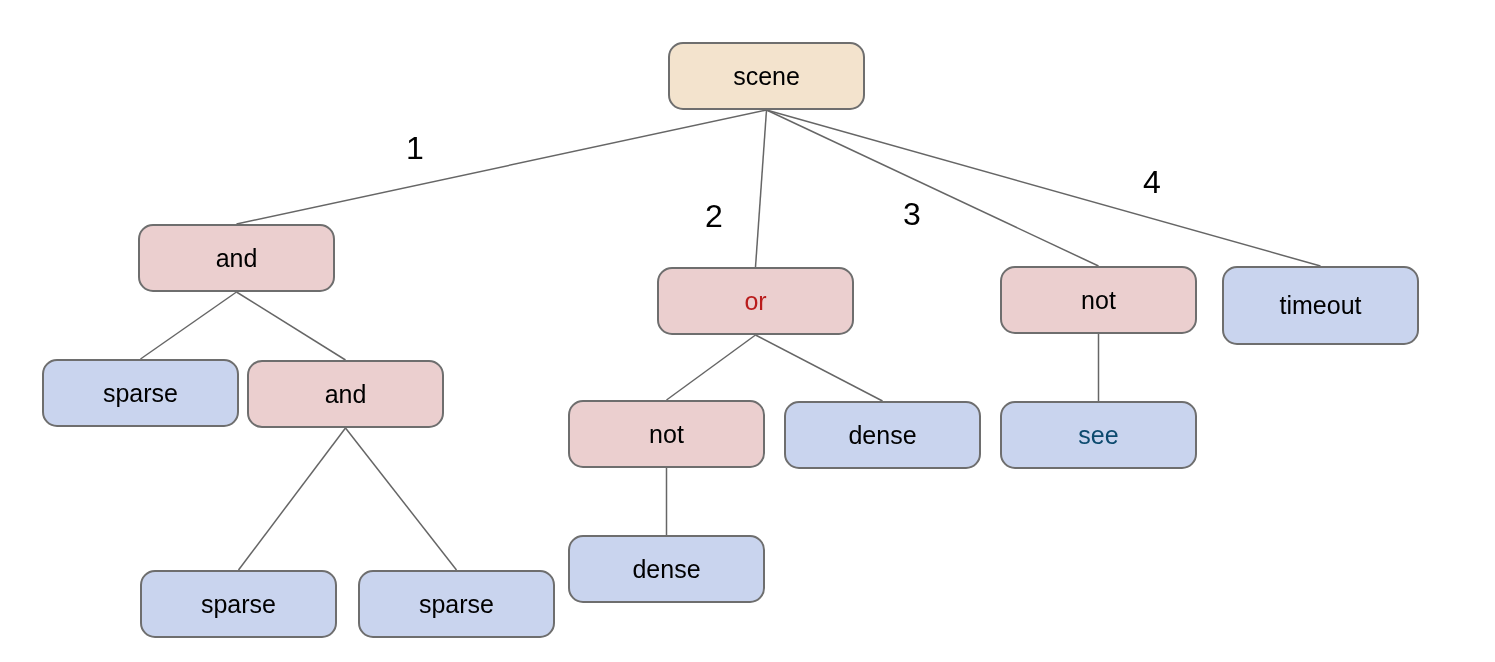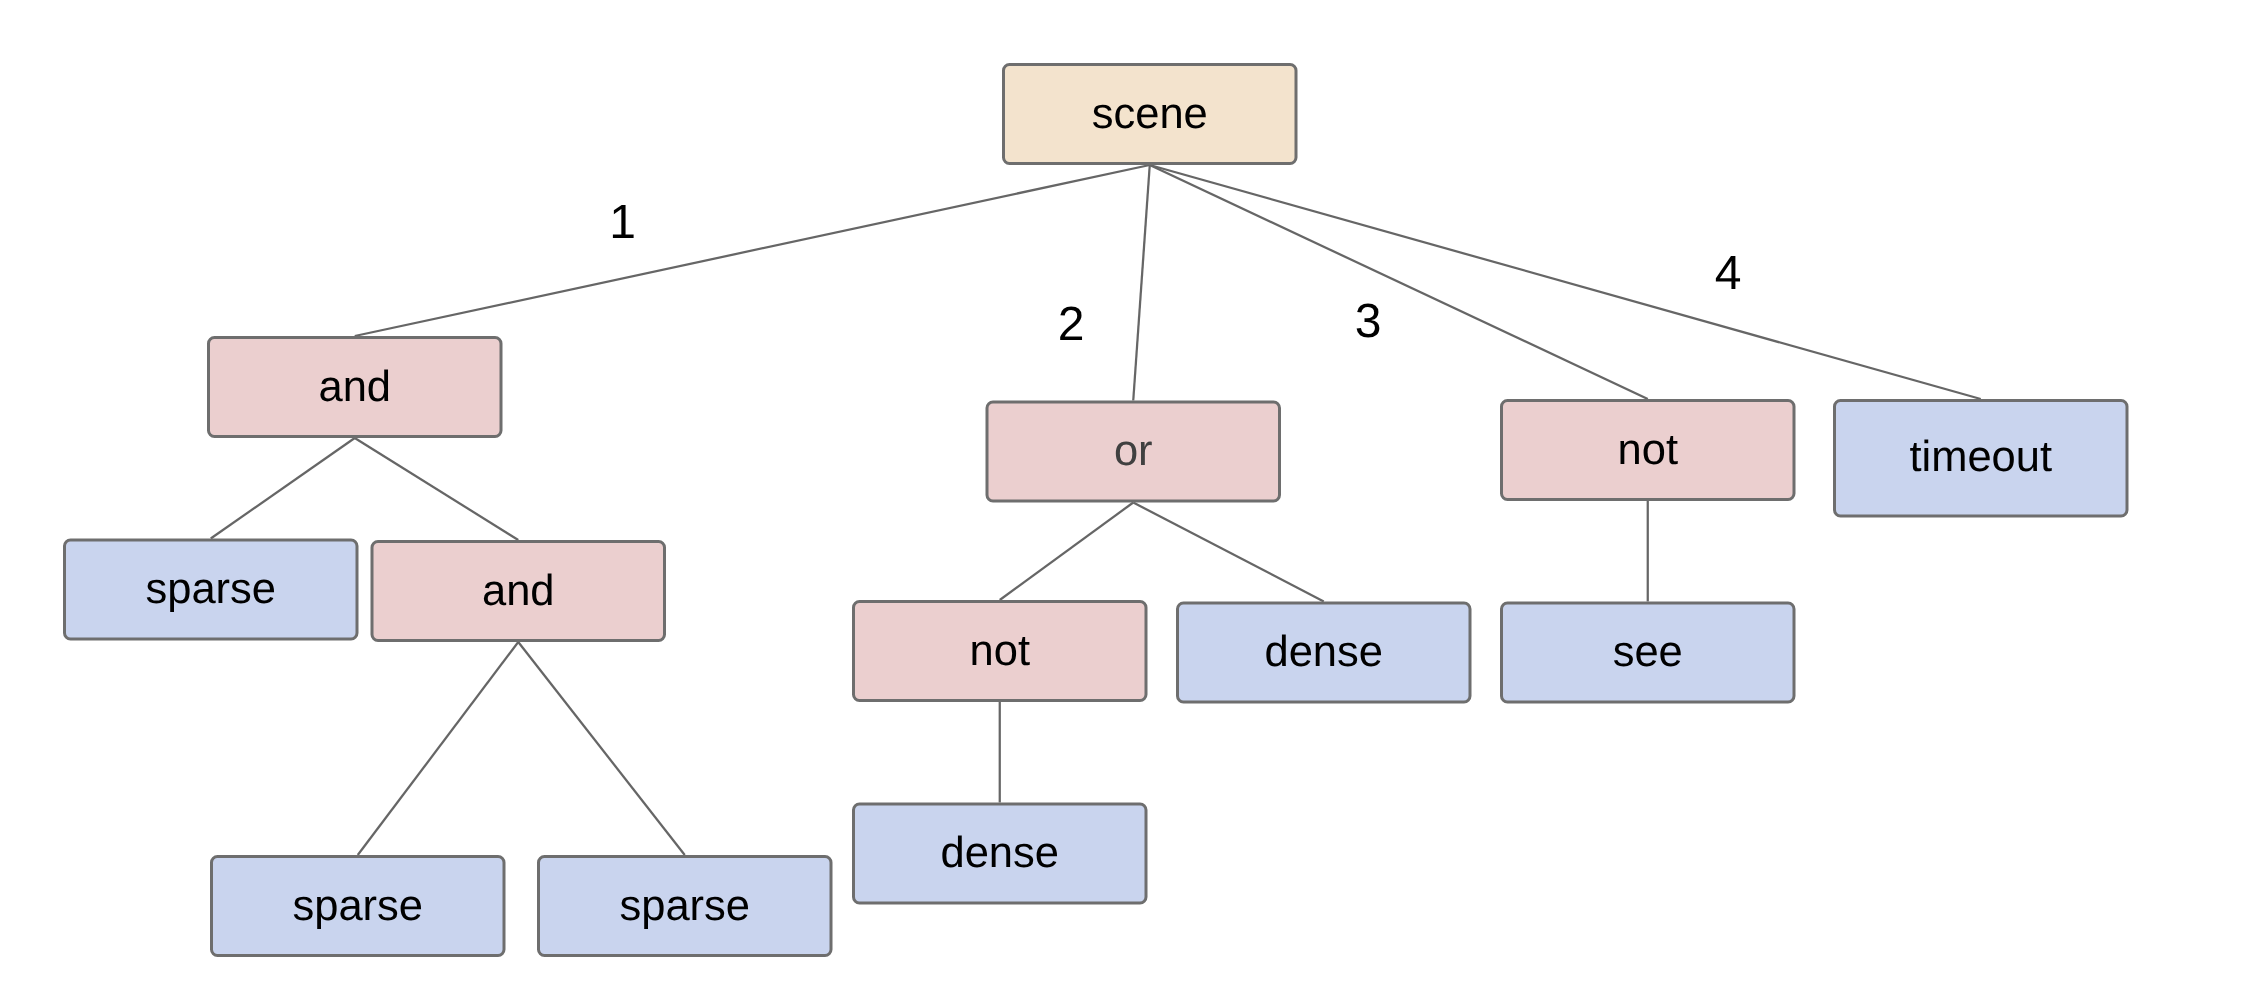--- a/index.html
+++ b/index.html
@@ -15,25 +15,25 @@
     position: absolute;
     left: 0; top: 0;
     width: 1495px; height: 662px;
   }
   .node {
     position: absolute;
     width: 197px;
     height: 68px;
     box-sizing: border-box;
     border: 2px solid #6e6e6e;
-    border-radius: 5px;
+    border-radius: 15px;
     display: flex;
     align-items: center;
     justify-content: center;
-    font-size: 29px;
+    font-size: 25px;
     line-height: 1;
     color: #000000;
     user-select: none;
   }
   .edge-label {
     position: absolute;
     transform: translate(-50%, -50%);
     font-size: 32px;
     color: #000000;
     user-select: none;
@@ -53,28 +53,28 @@
       <line x1="345.5" y1="428" x2="238.5" y2="570" stroke="#666666" stroke-width="1.5"></line>
       <line x1="345.5" y1="428" x2="456.5" y2="570" stroke="#666666" stroke-width="1.5"></line>
       <line x1="755.5" y1="335" x2="666.5" y2="400" stroke="#666666" stroke-width="1.5"></line>
       <line x1="755.5" y1="335" x2="882.5" y2="401" stroke="#666666" stroke-width="1.5"></line>
       <line x1="666.5" y1="468" x2="666.5" y2="535" stroke="#666666" stroke-width="1.5"></line>
       <line x1="1098.5" y1="334" x2="1098.5" y2="401" stroke="#666666" stroke-width="1.5"></line>
     </svg>
   <div style="position:absolute;left:0;top:0;width:100%;height:100%;">
       <div class="node" style="left: 668px; top: 42px; width: 197px; height: 68px; background: rgb(243, 227, 205); border-color: rgb(110, 110, 110); color: rgb(0, 0, 0);">scene</div>
       <div class="node" style="left: 138px; top: 224px; width: 197px; height: 68px; background: rgb(235, 207, 207); border-color: rgb(110, 110, 110); color: rgb(0, 0, 0);">and</div>
-      <div class="node" style="left: 657px; top: 267px; width: 197px; height: 68px; background: rgb(235, 207, 207); border-color: rgb(110, 110, 110); color: #404040;">or</div>
+      <div class="node" style="left: 657px; top: 267px; width: 197px; height: 68px; background: rgb(235, 207, 207); border-color: rgb(110, 110, 110); color: #b91c1c;">or</div>
       <div class="node" style="left: 1000px; top: 266px; width: 197px; height: 68px; background: rgb(235, 207, 207); border-color: rgb(110, 110, 110); color: rgb(0, 0, 0);">not</div>
       <div class="node" style="left: 1222px; top: 266px; width: 197px; height: 79px; background: rgb(201, 212, 238); border-color: rgb(110, 110, 110); color: rgb(0, 0, 0);">timeout</div>
       <div class="node" style="left: 42px; top: 359px; width: 197px; height: 68px; background: rgb(201, 212, 238); border-color: rgb(110, 110, 110); color: rgb(0, 0, 0);">sparse</div>
       <div class="node" style="left: 247px; top: 360px; width: 197px; height: 68px; background: rgb(235, 207, 207); border-color: rgb(110, 110, 110); color: rgb(0, 0, 0);">and</div>
       <div class="node" style="left: 568px; top: 400px; width: 197px; height: 68px; background: rgb(235, 207, 207); border-color: rgb(110, 110, 110); color: rgb(0, 0, 0);">not</div>
       <div class="node" style="left: 784px; top: 401px; width: 197px; height: 68px; background: rgb(201, 212, 238); border-color: rgb(110, 110, 110); color: rgb(0, 0, 0);">dense</div>
-      <div class="node" style="left: 1000px; top: 401px; width: 197px; height: 68px; background: rgb(201, 212, 238); border-color: rgb(110, 110, 110); color: #000000;">see</div>
+      <div class="node" style="left: 1000px; top: 401px; width: 197px; height: 68px; background: rgb(201, 212, 238); border-color: rgb(110, 110, 110); color: #0c4a6e;">see</div>
       <div class="node" style="left: 568px; top: 535px; width: 197px; height: 68px; background: rgb(201, 212, 238); border-color: rgb(110, 110, 110); color: rgb(0, 0, 0);">dense</div>
       <div class="node" style="left: 140px; top: 570px; width: 197px; height: 68px; background: rgb(201, 212, 238); border-color: rgb(110, 110, 110); color: rgb(0, 0, 0);">sparse</div>
       <div class="node" style="left: 358px; top: 570px; width: 197px; height: 68px; background: rgb(201, 212, 238); border-color: rgb(110, 110, 110); color: rgb(0, 0, 0);">sparse</div>
     </div>
   <div style="position:absolute;left:0;top:0;width:100%;height:100%;pointer-events:none;">
       <div class="edge-label" style="left: 415px; top: 148px;">1</div>
       <div class="edge-label" style="left: 714px; top: 216px;">2</div>
       <div class="edge-label" style="left: 912px; top: 214px;">3</div>
       <div class="edge-label" style="left: 1152px; top: 182px;">4</div>
     </div>

